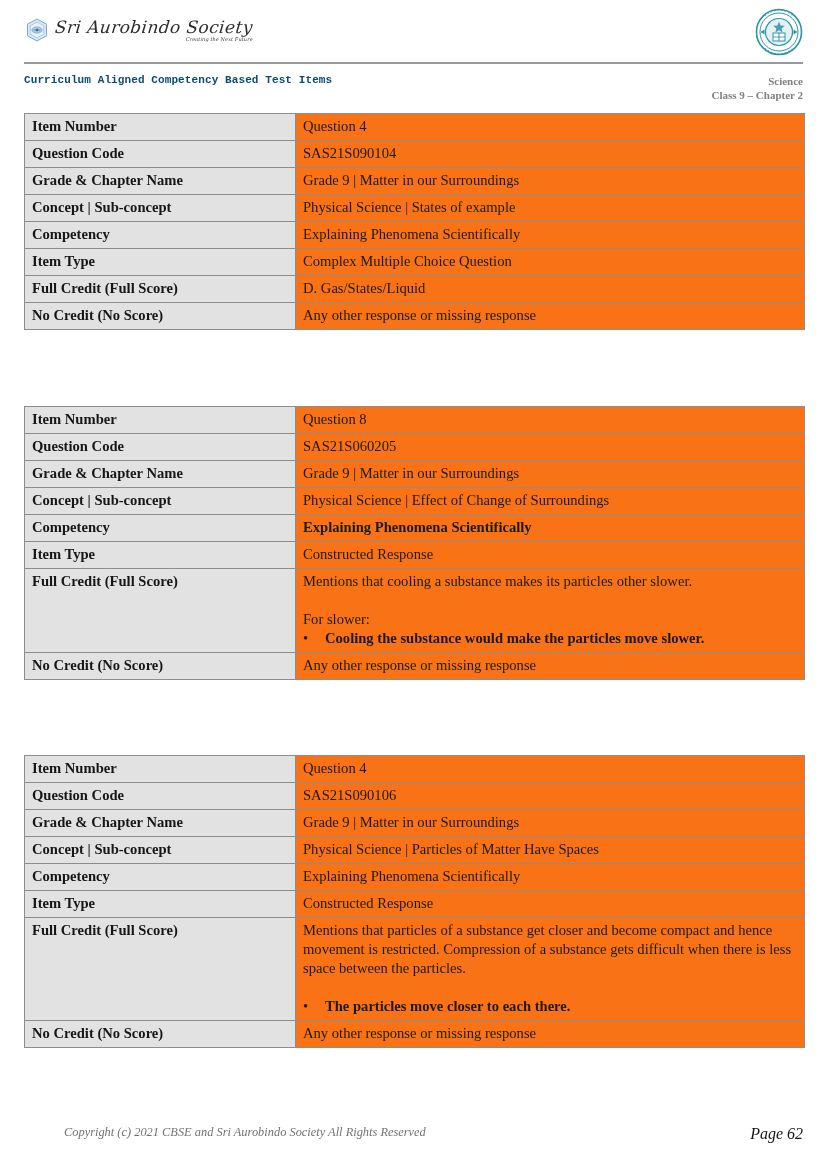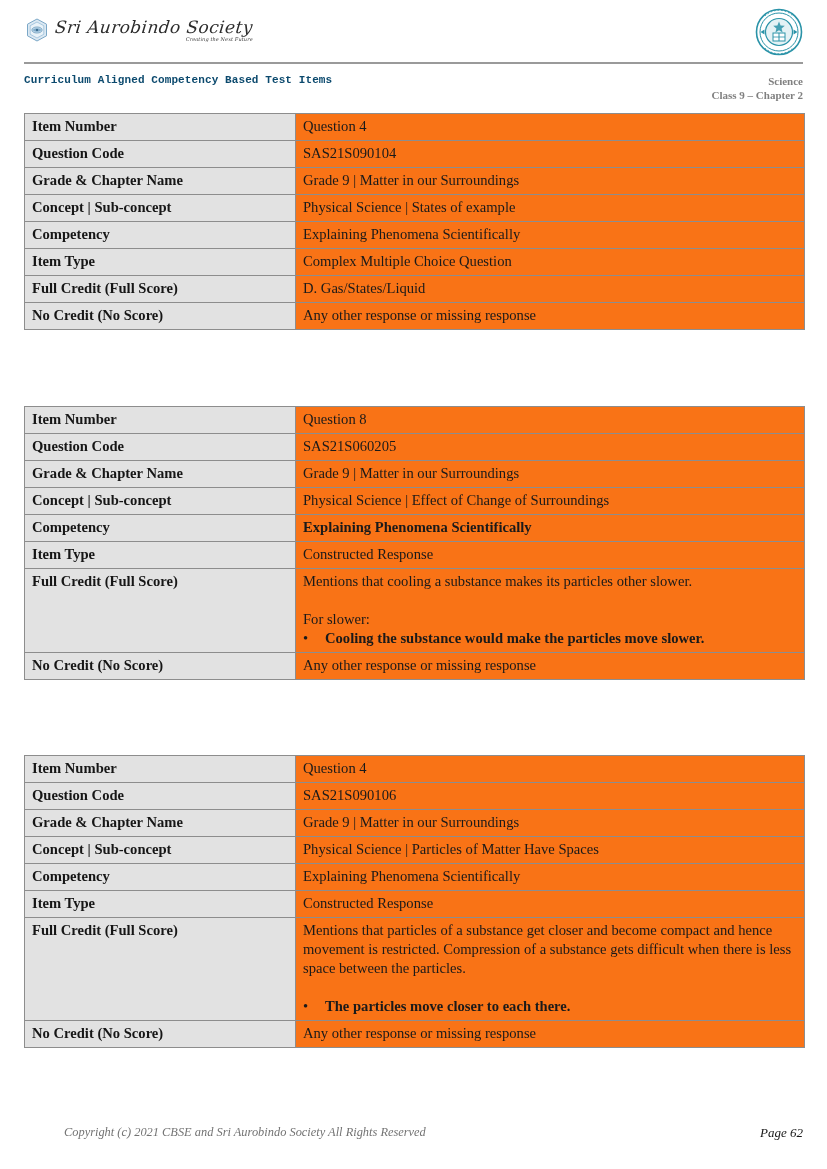--- a/index.html
+++ b/index.html
@@ -183,21 +183,21 @@
     color: #737373;
     white-space: nowrap;
     margin-left: 40px;
   }
   .footer-right {
     position: absolute;
     right: 1px;
     top: 0;
     font-family: "Liberation Serif", serif;
     font-style: italic;
-    font-size: 13px;
+    font-size: 16px;
     color: #171717;
     white-space: nowrap;
   }
 </style>
 </head>
 <body>
 
 <div class="page">
 
   <div class="header-top">

